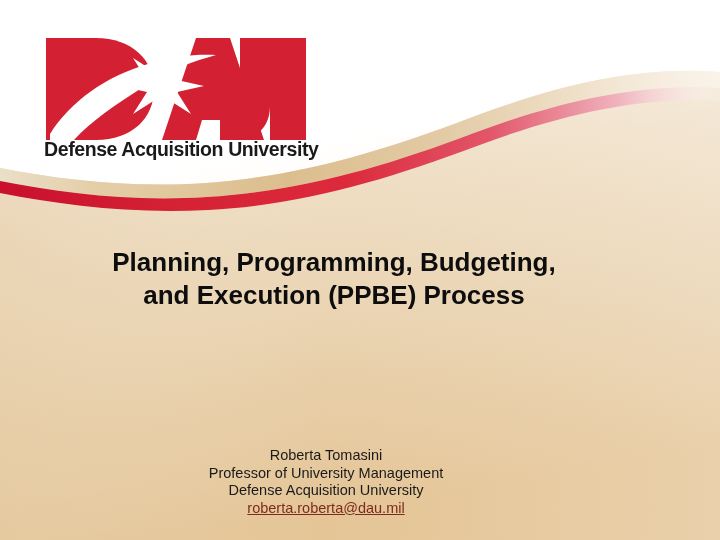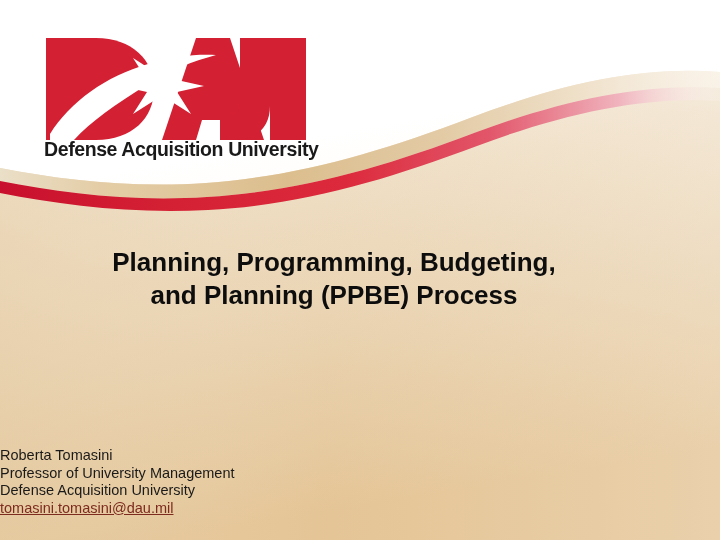--- a/index.html
+++ b/index.html
@@ -69,24 +69,24 @@
     font-size: 26px;
     line-height: 33px;
     color: #0d0d0d;
     white-space: nowrap;
     margin-left: 8px;
   }
 
   
   #contact-block {
     position: absolute;
-    left: 0;
+    left: 12px;
     top: 447px;
     width: 628px;
-    text-align: left;
+    text-align: center;
   }
   .contact-line {
     font-family: "Liberation Sans", sans-serif;
     font-size: 14.5px;
     line-height: 17.6px;
     color: #1a1a1a;
     white-space: nowrap;
   }
   .contact-line.email {
     color: #7d2b1e;
@@ -202,23 +202,23 @@
                  L147,86 L125,72 L118,100 L111,72 L89,86
                  L103,64 L76,58 L103,52 L89,30 L111,44 Z" fill="#FFFFFF"></path>
       </g>
     </svg>
 
     <div id="logo-tagline">Defense Acquisition University</div>
   </div>
 
   <div id="title-block">
     <div class="title-line">Planning, Programming, Budgeting,</div>
-    <div class="title-line">and Planning (PPBE) Process</div>
+    <div class="title-line">and Execution (PPBE) Process</div>
   </div>
 
   <div id="contact-block">
     <div class="contact-line">Roberta Tomasini</div>
     <div class="contact-line">Professor of University Management</div>
     <div class="contact-line">Defense Acquisition University</div>
-    <div class="contact-line email">tomasini.tomasini@dau.mil</div>
+    <div class="contact-line email">roberta.roberta@dau.mil</div>
   </div>
 
 </div>
 
 </body></html>

